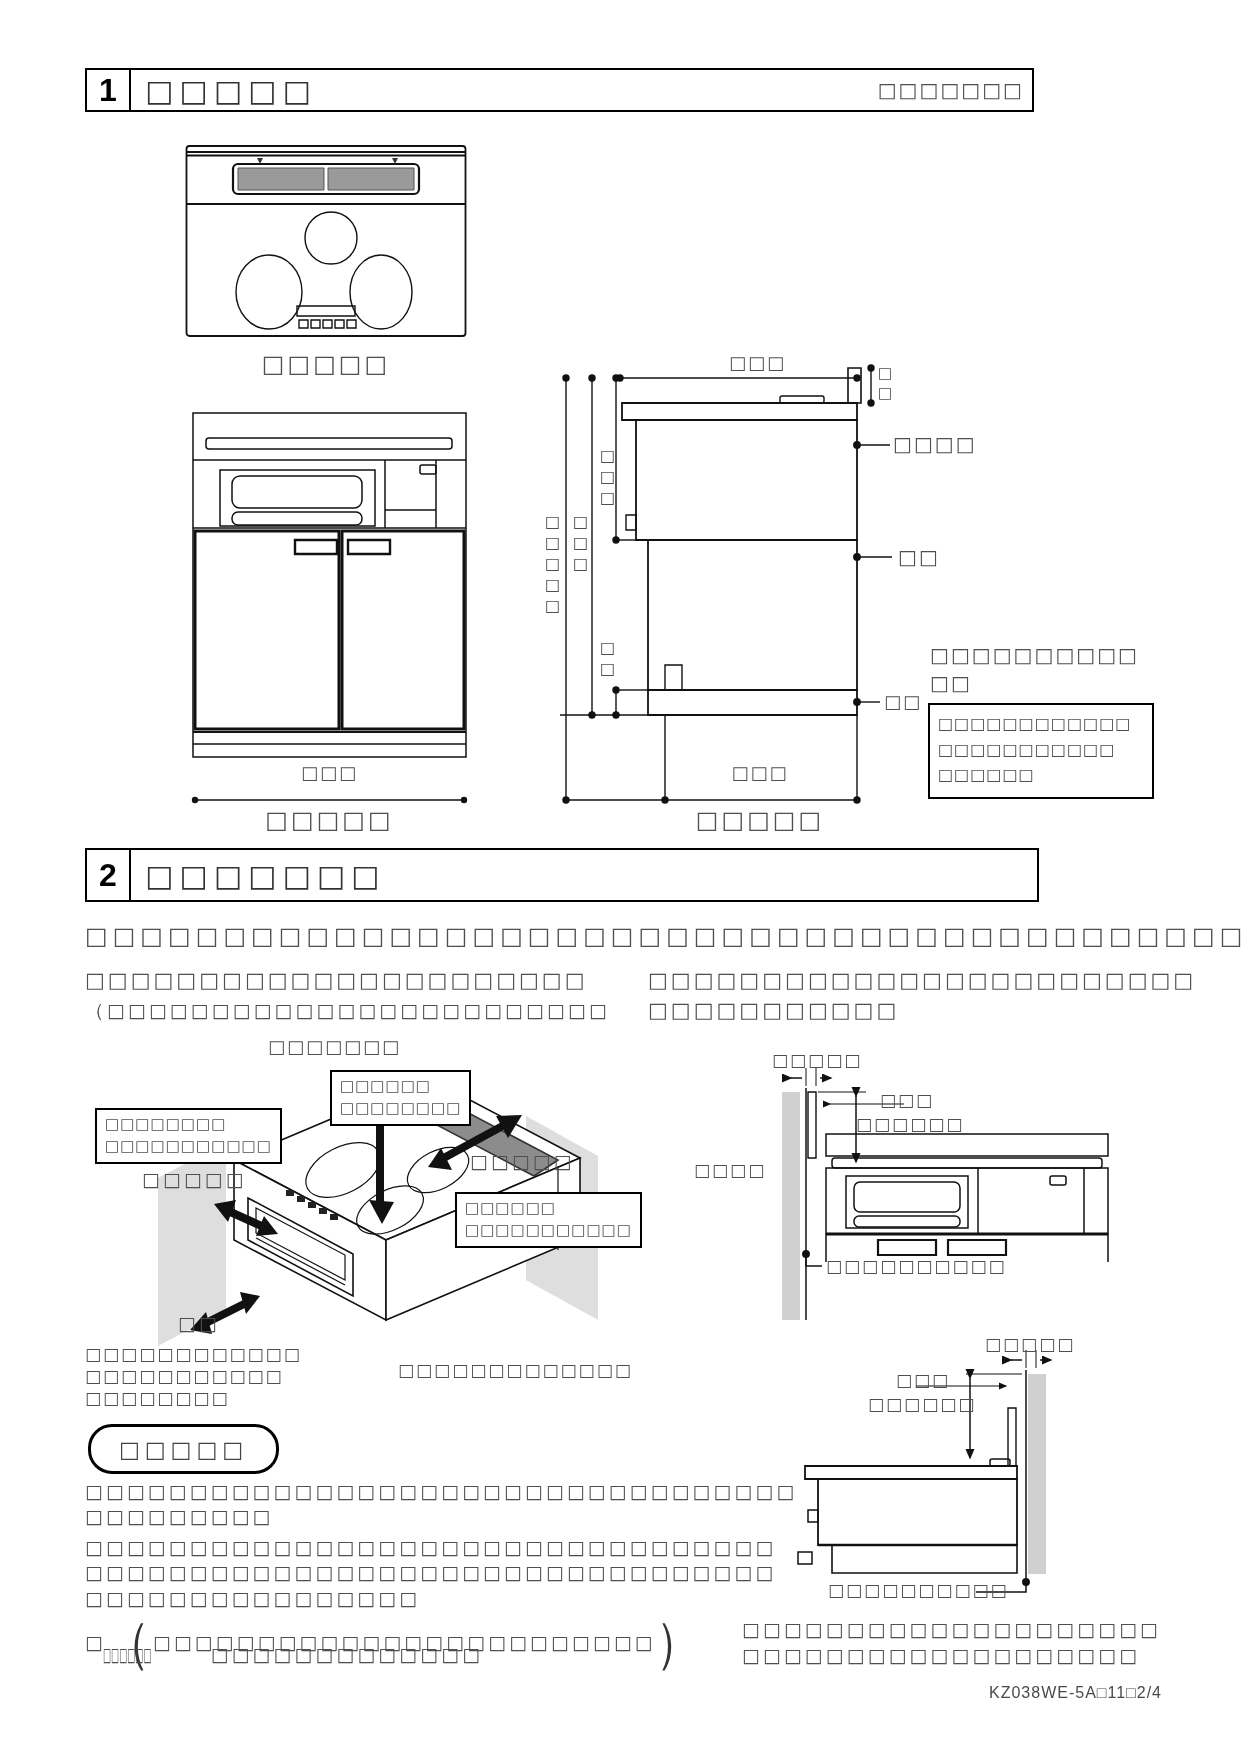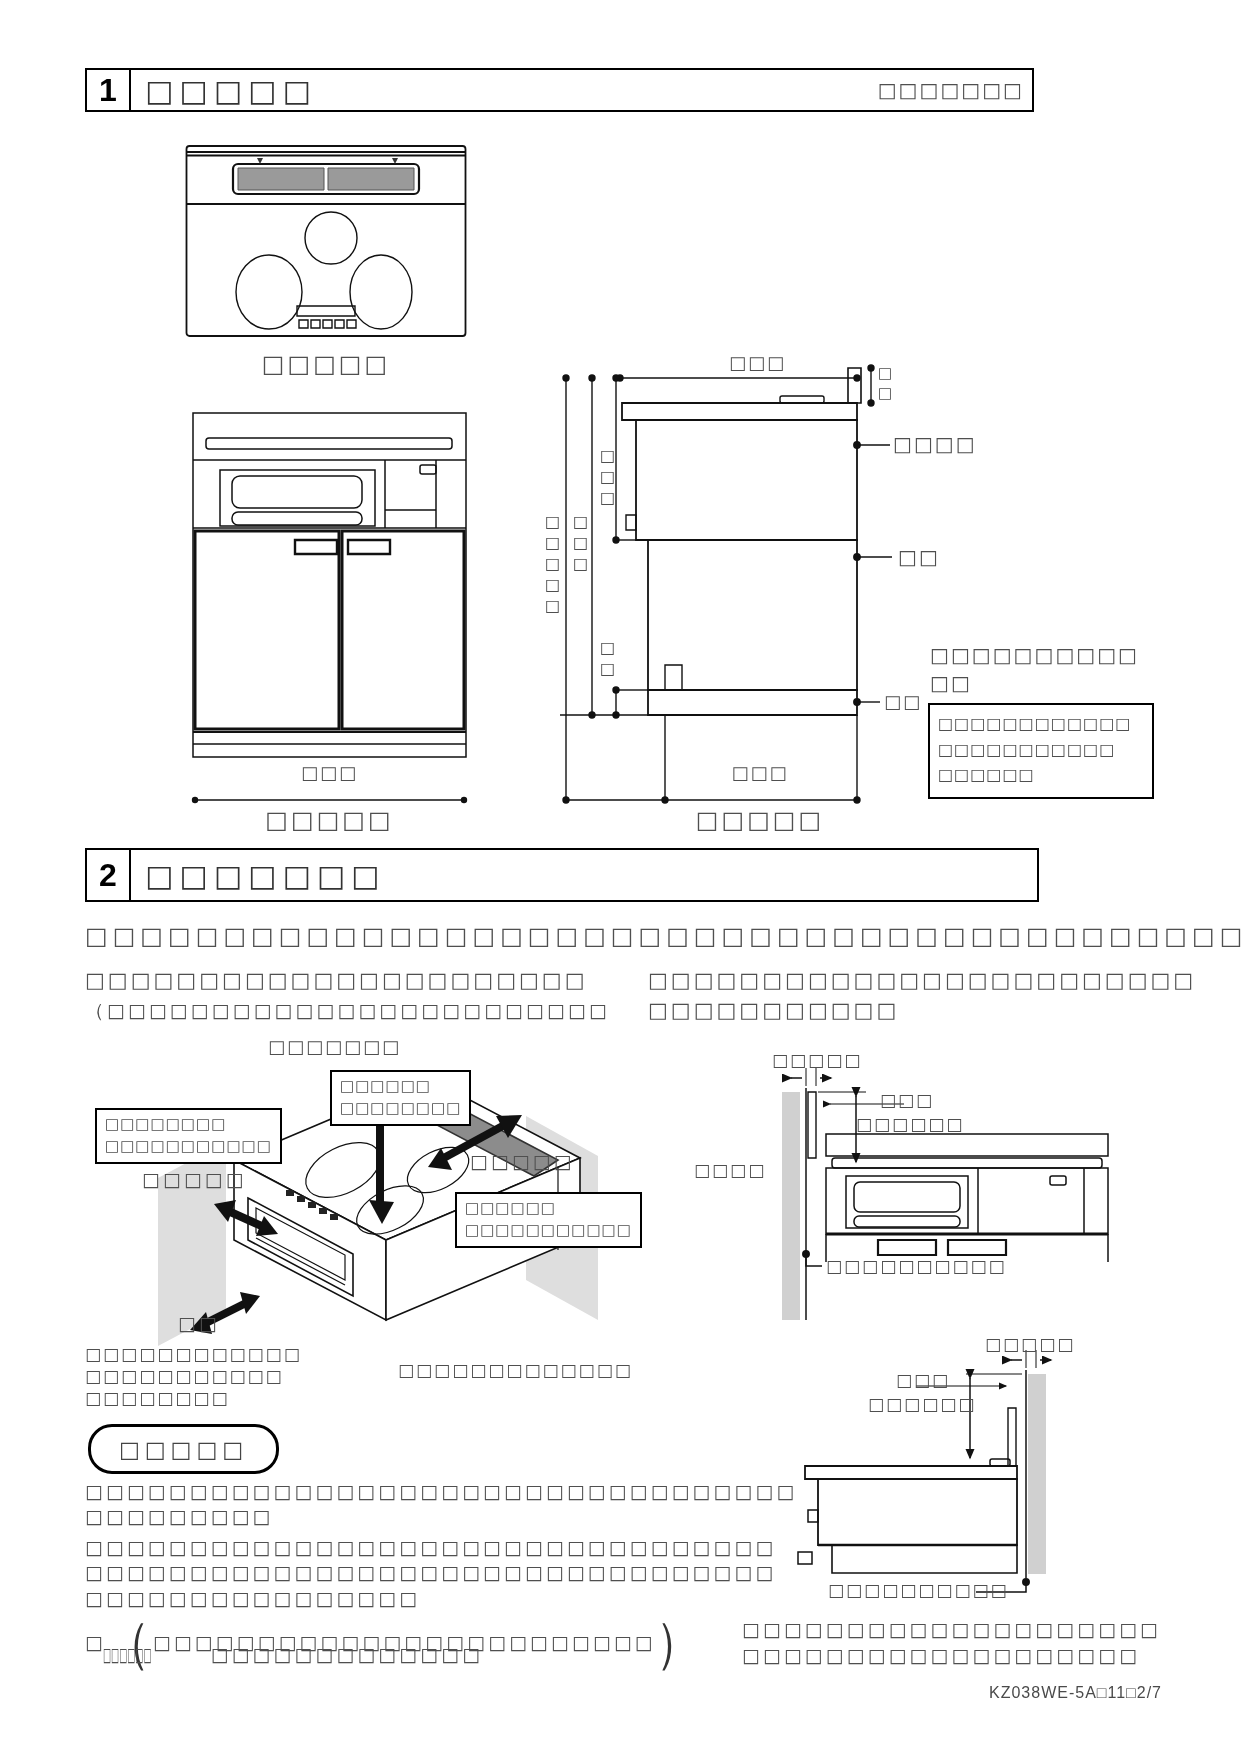--- a/index.html
+++ b/index.html
@@ -345,15 +345,15 @@
       <polyline points="366,244 366,254 316,254"></polyline>
     </g>
   </svg>
   <div class="t f17" style="left:985px;top:1334px;">□□□□□</div>
   <div class="t f17" style="left:896px;top:1370px;">□□□</div>
   <div class="t f17" style="left:868px;top:1394px;">□□□□□□</div>
   <div class="t f17" style="left:828px;top:1580px;">□□□□□□□□□□</div>
 
   <div class="t f19" style="left:742px;top:1618px;">□□□□□□□□□□□□□□□□□□□□</div>
   <div class="t f19" style="left:742px;top:1644px;">□□□□□□□□□□□□□□□□□□□</div>
-  <div class="doccode" style="left:940px;top:1684px;width:222px;">KZ038WE-5A□11□2/7</div>
+  <div class="doccode" style="left:940px;top:1684px;width:222px;">KZ038WE-5A□11□2/4</div>
 
 </div>
 
 </body></html>

